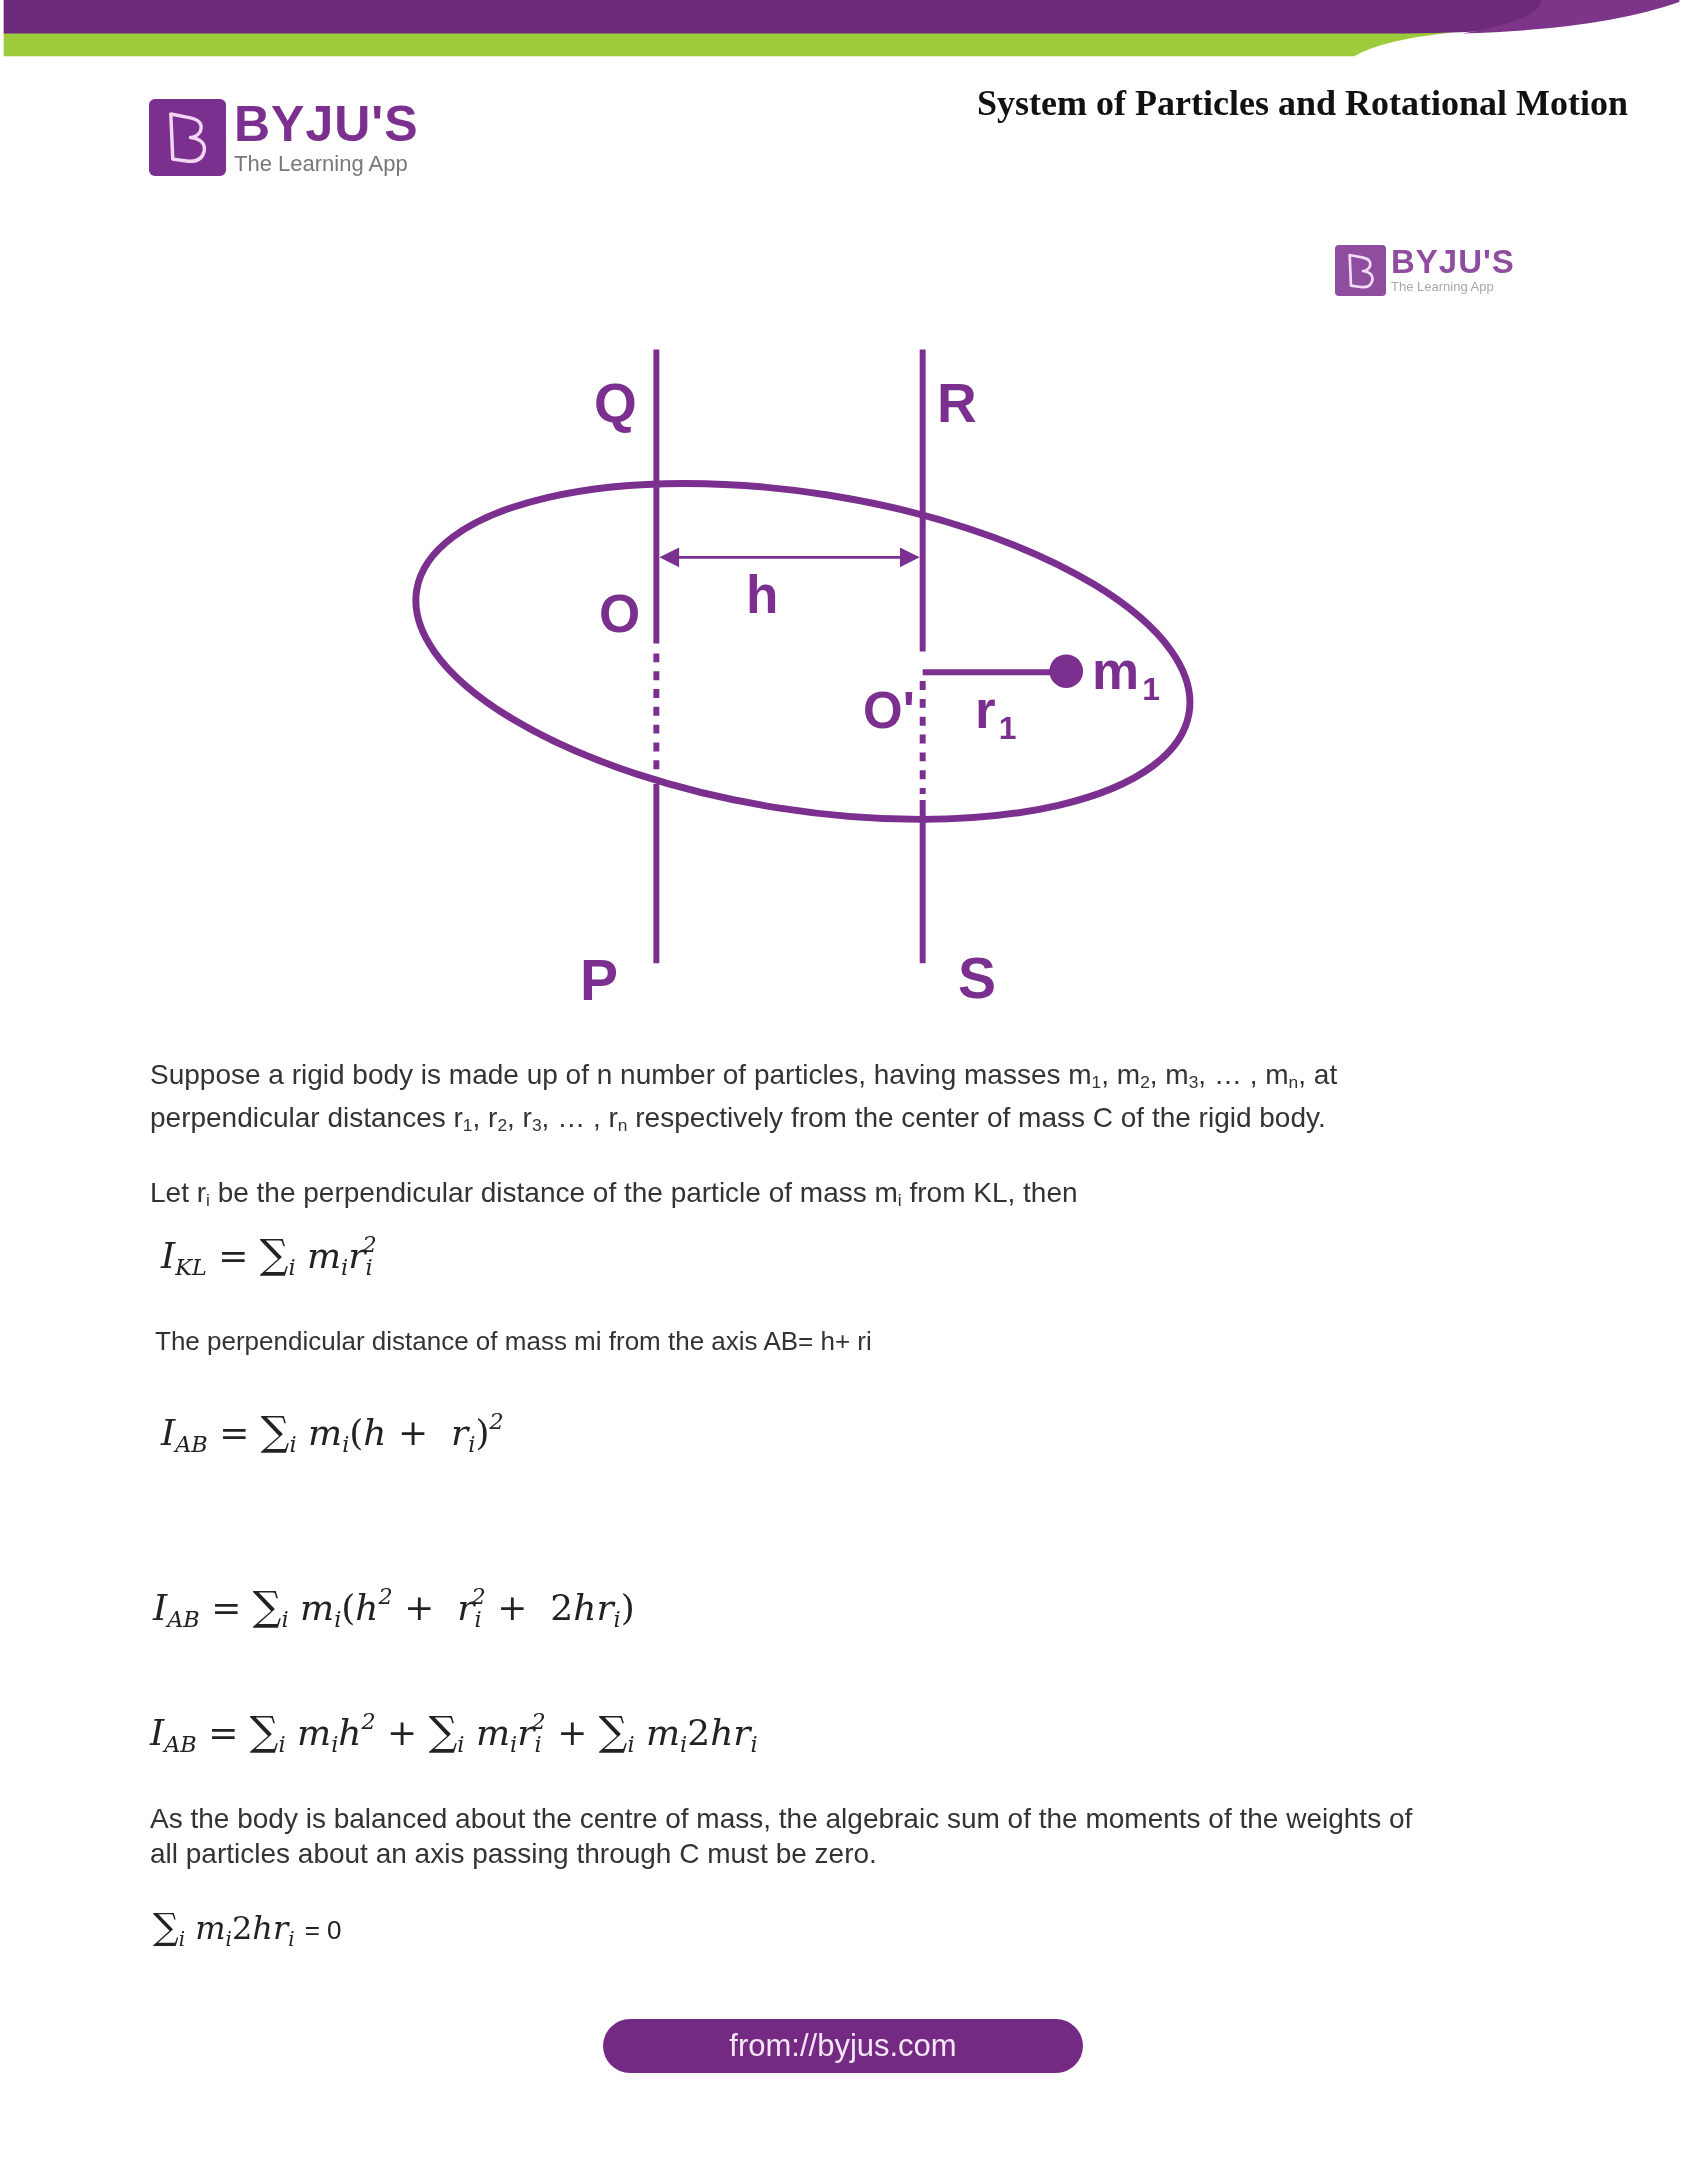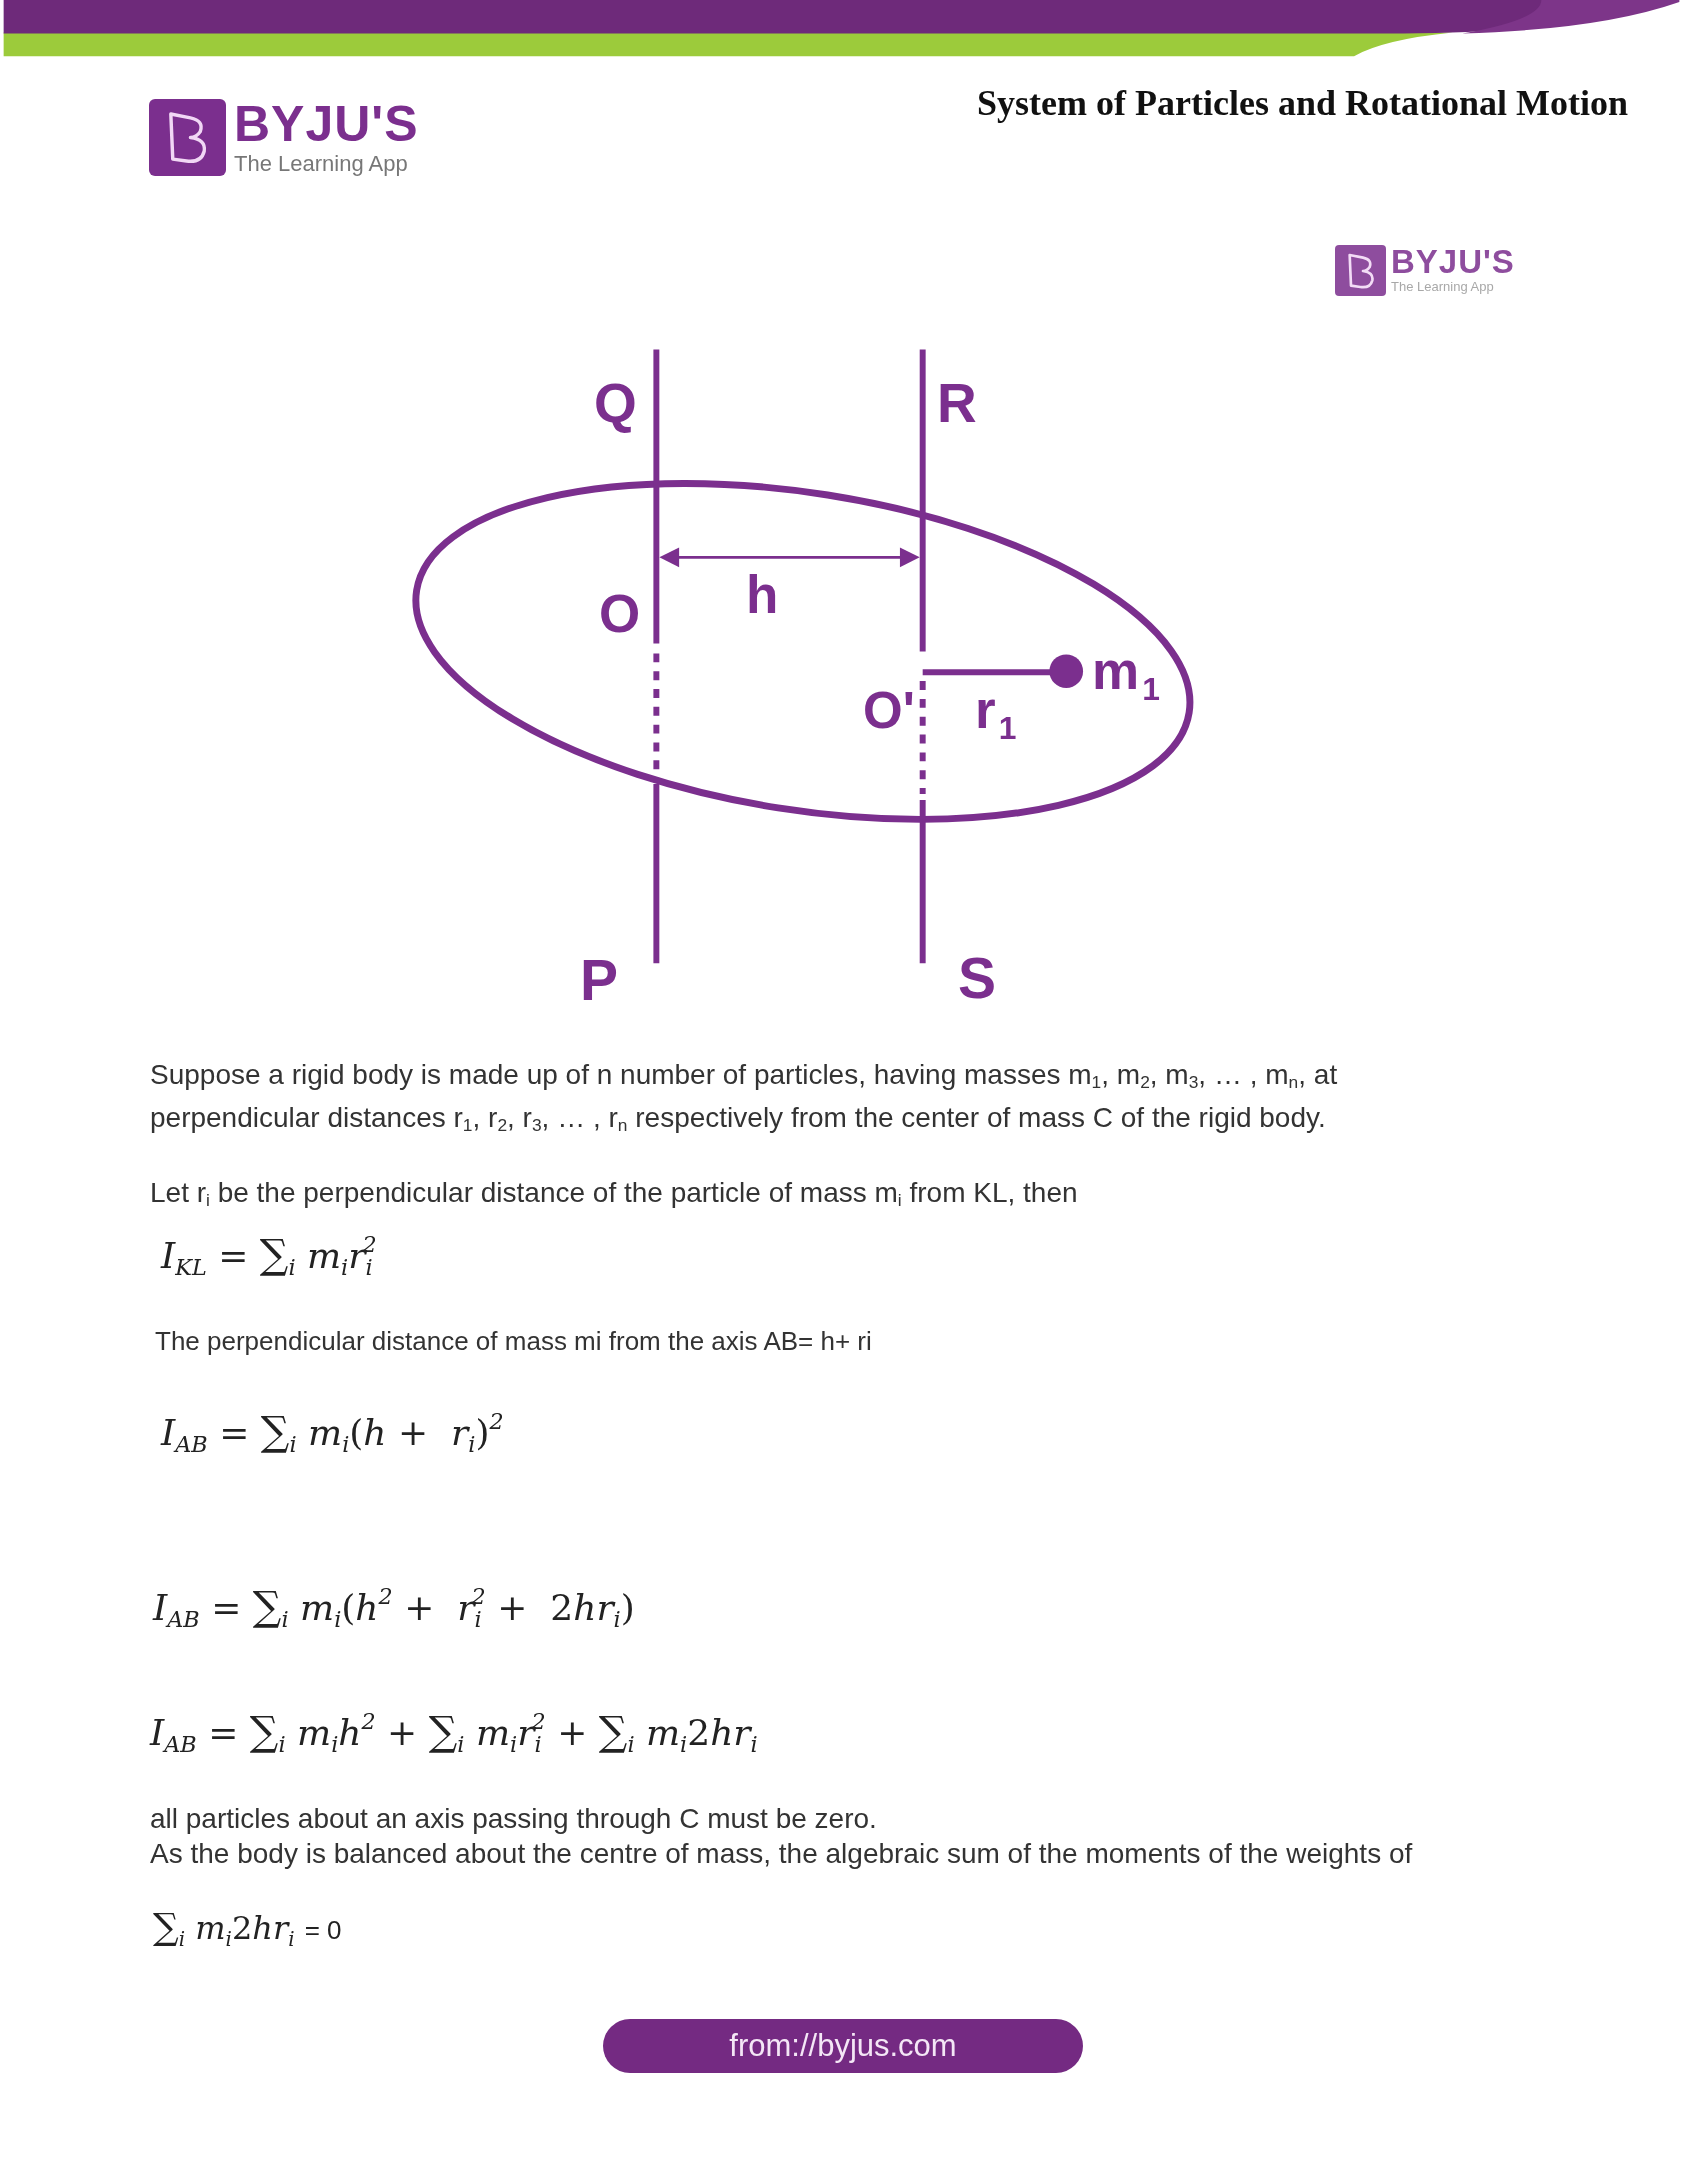--- a/index.html
+++ b/index.html
@@ -166,22 +166,22 @@
 
 <div class="eq" style="left:153px; top:1585px;">
   I<sub>AB</sub> <span class="up">=</span> <span class="sum">∑</span><sub>i</sub> m<sub>i</sub><span class="up">(</span>h<sup>2</sup> <span class="up">+</span> &nbsp;r<sub>i</sub><sup style="margin-left:-10px;">2</sup> <span class="up">+</span> &nbsp;<span class="up">2</span>hr<sub>i</sub><span class="up">)</span>
 </div>
 
 <div class="eq" style="left:150px; top:1710px;">
   I<sub>AB</sub> <span class="up">=</span> <span class="sum">∑</span><sub>i</sub> m<sub>i</sub>h<sup>2</sup> <span class="up">+</span> <span class="sum">∑</span><sub>i</sub> m<sub>i</sub>r<sub>i</sub><sup style="margin-left:-10px;">2</sup> <span class="up">+</span> <span class="sum">∑</span><sub>i</sub> m<sub>i</sub><span class="up">2</span>hr<sub>i</sub>
 </div>
 
 <div class="para" style="top:1801px;">
+  <div>As the body is balanced about the centre of mass, the algebraic sum of the moments of the weights of</div>
   <div>all particles about an axis passing through C must be zero.</div>
-  <div>As the body is balanced about the centre of mass, the algebraic sum of the moments of the weights of</div>
 </div>
 
 <div class="eq" style="left:153px; top:1909px; font-size:32px;">
   <span class="sum" style="font-size:36px;">∑</span><sub>i</sub> m<sub>i</sub><span class="up">2</span>hr<sub>i</sub> <span class="rhs">= 0</span>
 </div>
 
 <a id="footer-link" class="abs">from://byjus.com</a>
 
 
 </body></html>

